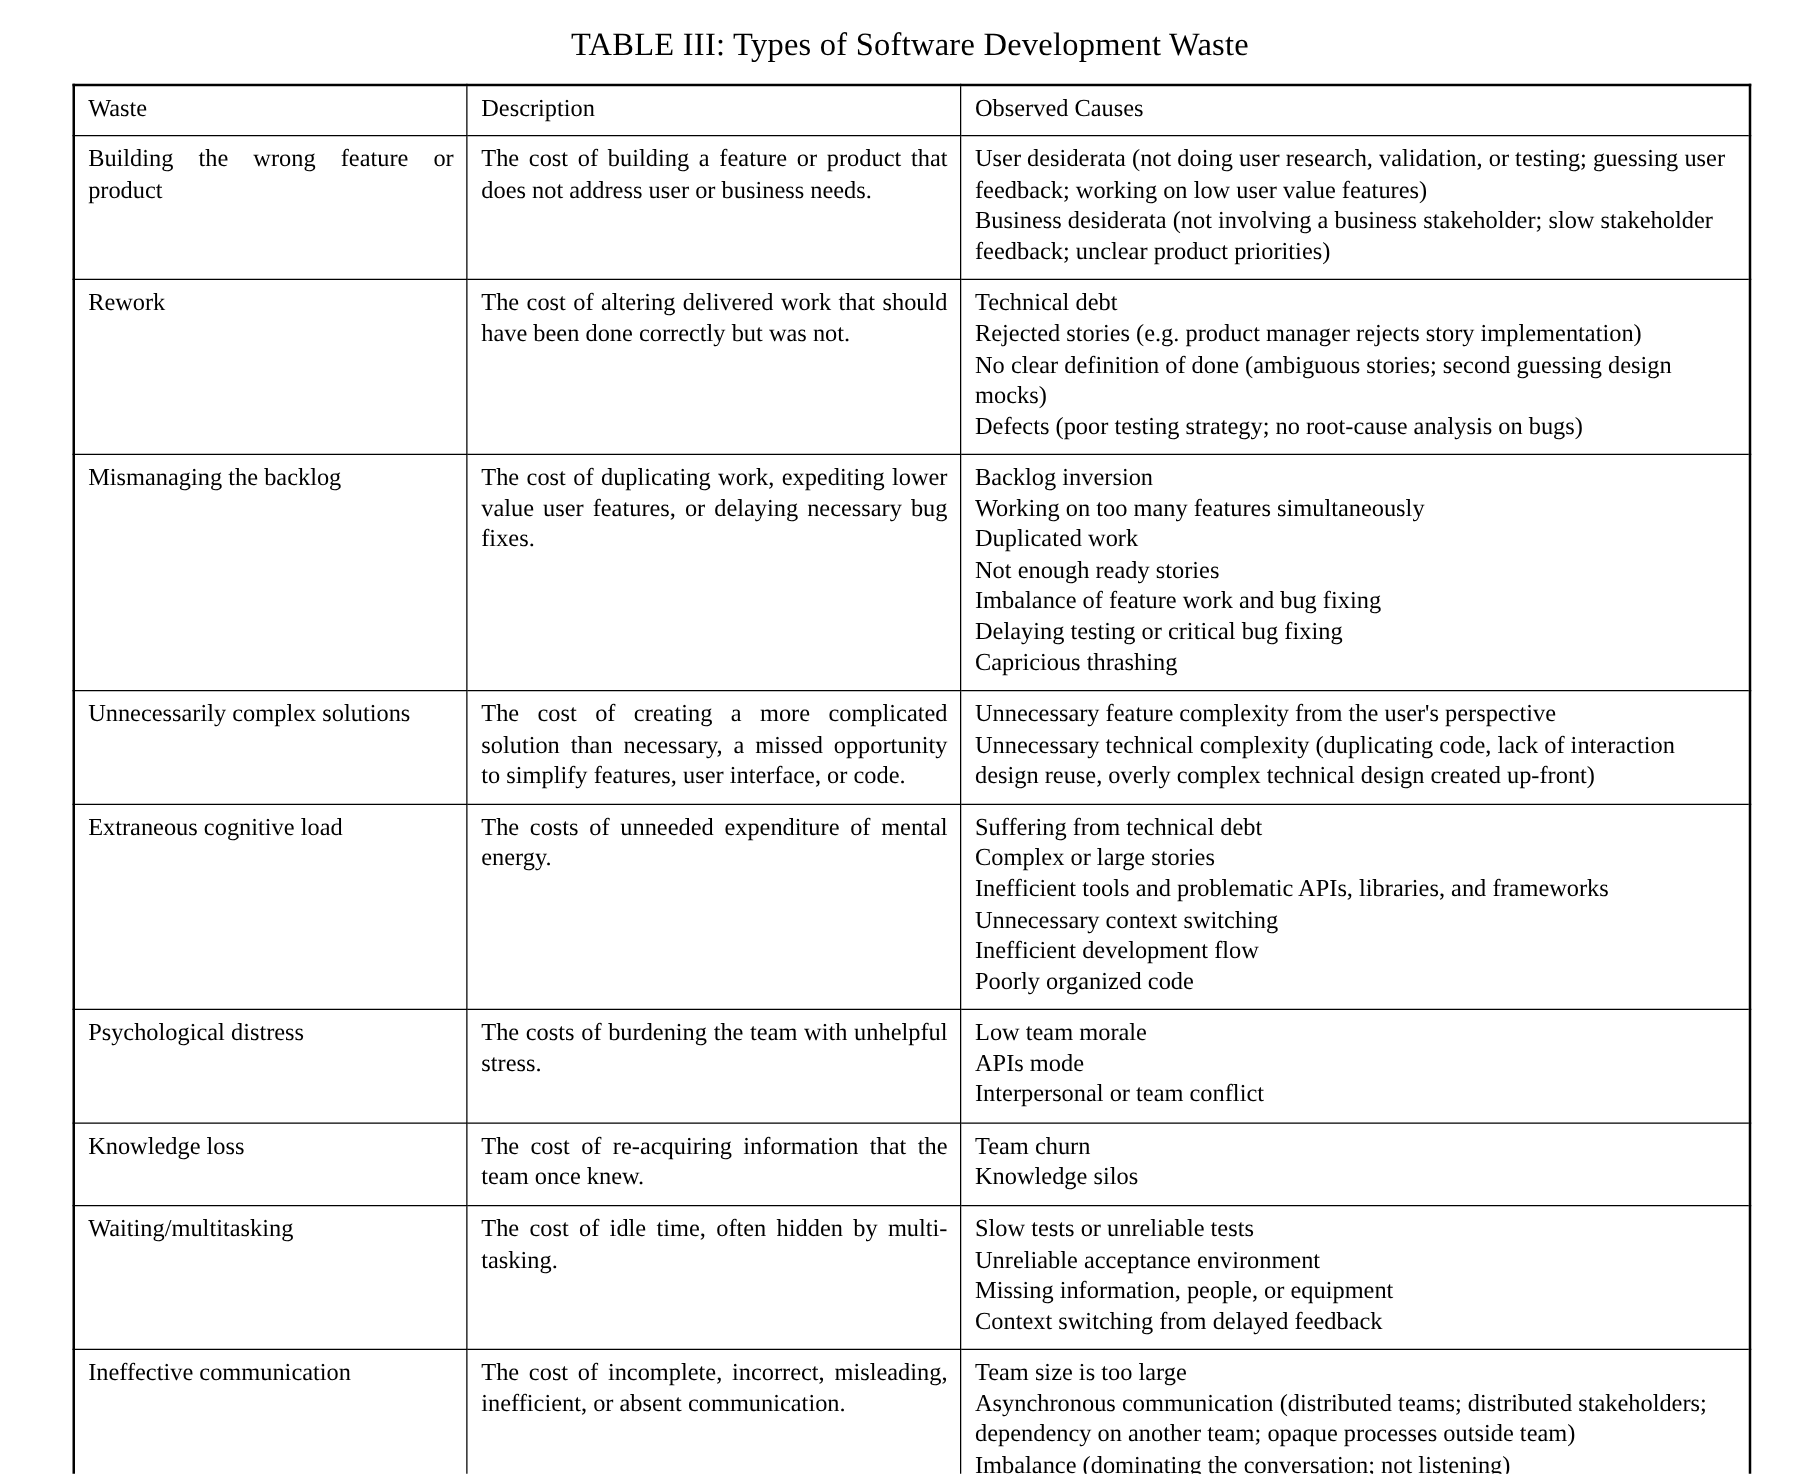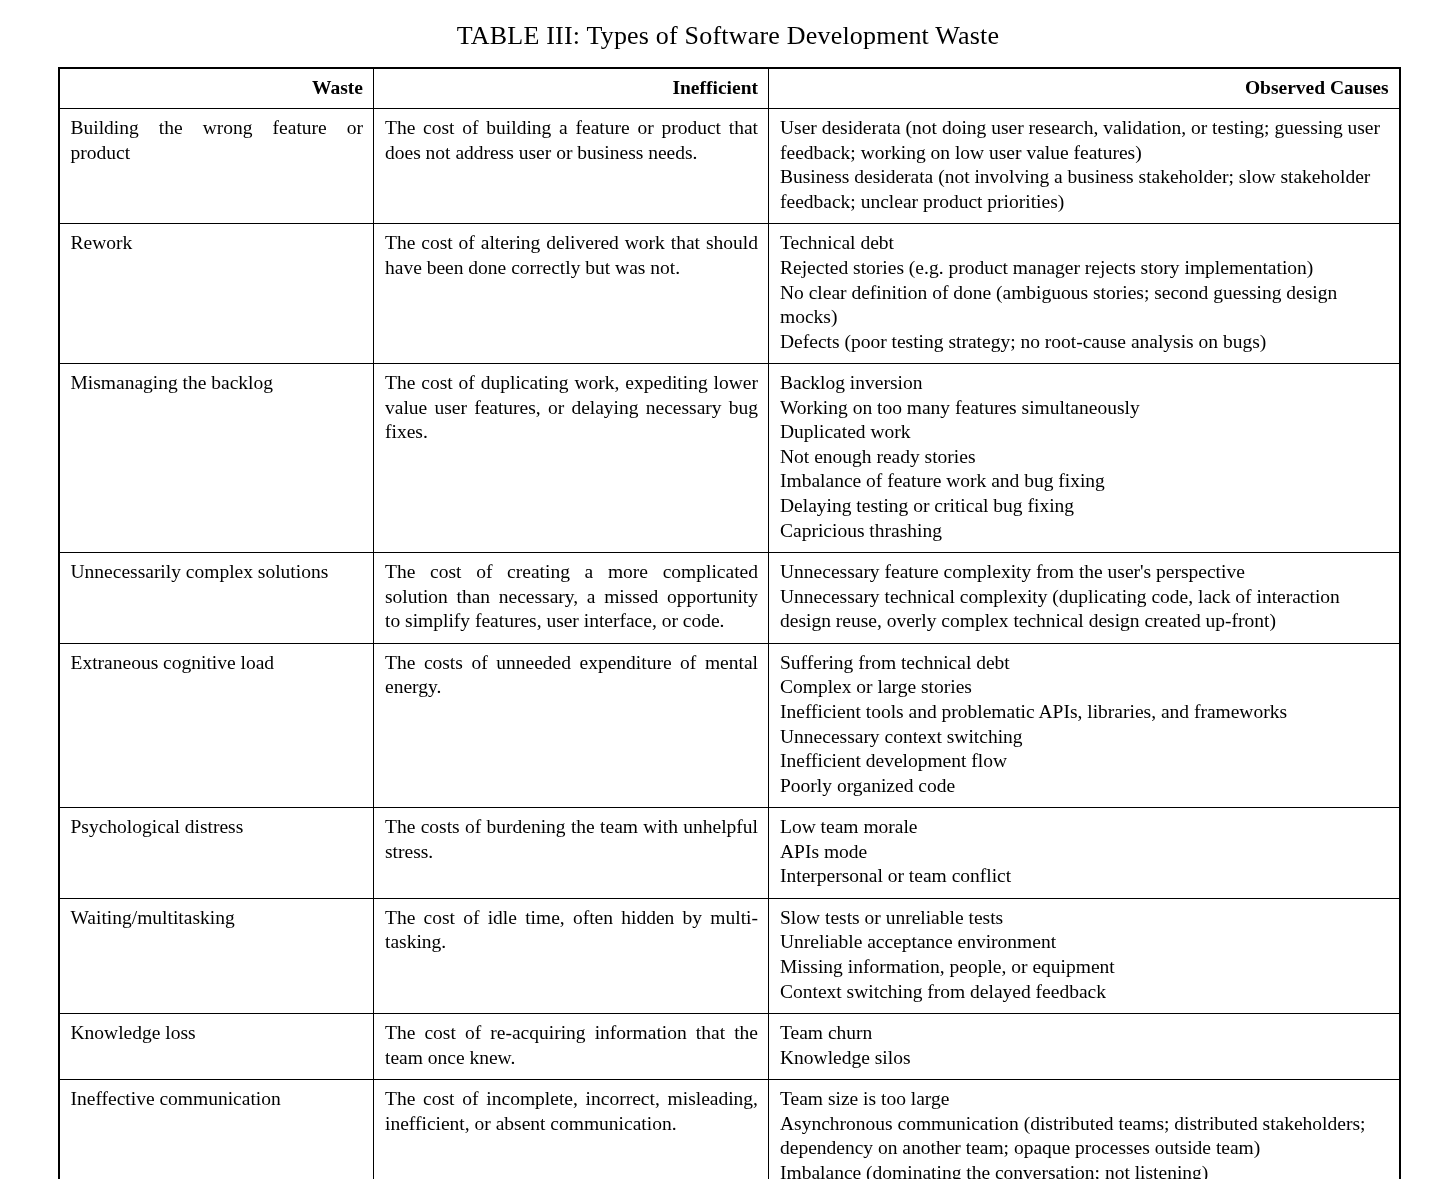--- a/index.html
+++ b/index.html
@@ -46,22 +46,22 @@
   table.waste-table col.c-causes { width: 631px; }
 
   table.waste-table th,
   table.waste-table td {
     border: 1.6px solid #000;
     vertical-align: top;
     padding: 7px 10px 9px 11px;
     box-sizing: border-box;
   }
   table.waste-table thead th {
-    font-weight: 700;
-    text-align: right;
+    font-weight: 400;
+    text-align: left;
     padding-top: 7px;
     padding-bottom: 8px;
   }
   td.waste-cell {
     text-align: justify;
     text-justify: inter-word;
     hyphens: manual;
   }
   td.desc-cell {
     text-align: justify;
@@ -94,21 +94,21 @@
   <div class="table-wrap">
     <table class="waste-table">
       <colgroup>
         <col class="c-waste">
         <col class="c-desc">
         <col class="c-causes">
       </colgroup>
       <thead>
         <tr>
           <th>Waste</th>
-          <th>Inefficient</th>
+          <th>Description</th>
           <th>Observed Causes</th>
         </tr>
       </thead>
       <tbody id="table-body">
           <tr>
             <td class="waste-cell">
               <span class="just-inner">Building the wrong feature or product</span>
             </td>
             <td class="desc-cell">
               <span class="just-inner">The cost of building a feature or product that does not address user or business needs.</span>
@@ -185,46 +185,46 @@
               <span class="just-inner">The costs of burdening the team with unhelpful stress.</span>
             </td>
             <td class="causes-cell">
               <span class="cause-line">Low team morale</span>
               <span class="cause-line">APIs mode</span>
               <span class="cause-line">Interpersonal or team conflict</span>
             </td>
           </tr>
           <tr>
             <td class="waste-cell">
+              <span class="just-inner">Knowledge loss</span>
+            </td>
+            <td class="desc-cell">
+              <span class="just-inner">The cost of re-acquiring information that the team once knew.</span>
+            </td>
+            <td class="causes-cell">
+              <span class="cause-line">Team churn</span>
+              <span class="cause-line">Knowledge silos</span>
+            </td>
+          </tr>
+          <tr>
+            <td class="waste-cell">
               <span class="just-inner">Waiting/multitasking</span>
             </td>
             <td class="desc-cell">
               <span class="just-inner">The cost of idle time, often hidden by multi-tasking.</span>
             </td>
             <td class="causes-cell">
               <span class="cause-line">Slow tests or unreliable tests</span>
               <span class="cause-line">Unreliable acceptance environment</span>
               <span class="cause-line">Missing information, people, or equipment</span>
               <span class="cause-line">Context switching from delayed feedback</span>
             </td>
           </tr>
           <tr>
             <td class="waste-cell">
-              <span class="just-inner">Knowledge loss</span>
-            </td>
-            <td class="desc-cell">
-              <span class="just-inner">The cost of re-acquiring information that the team once knew.</span>
-            </td>
-            <td class="causes-cell">
-              <span class="cause-line">Team churn</span>
-              <span class="cause-line">Knowledge silos</span>
-            </td>
-          </tr>
-          <tr>
-            <td class="waste-cell">
               <span class="just-inner">Ineffective communication</span>
             </td>
             <td class="desc-cell">
               <span class="just-inner">The cost of incomplete, incorrect, misleading, inefficient, or absent communication.</span>
             </td>
             <td class="causes-cell">
               <span class="cause-line">Team size is too large</span>
               <span class="cause-line">Asynchronous communication (distributed teams; distributed stakeholders; dependency on another team; opaque processes outside team)</span>
               <span class="cause-line">Imbalance (dominating the conversation; not listening)</span>
             </td>

